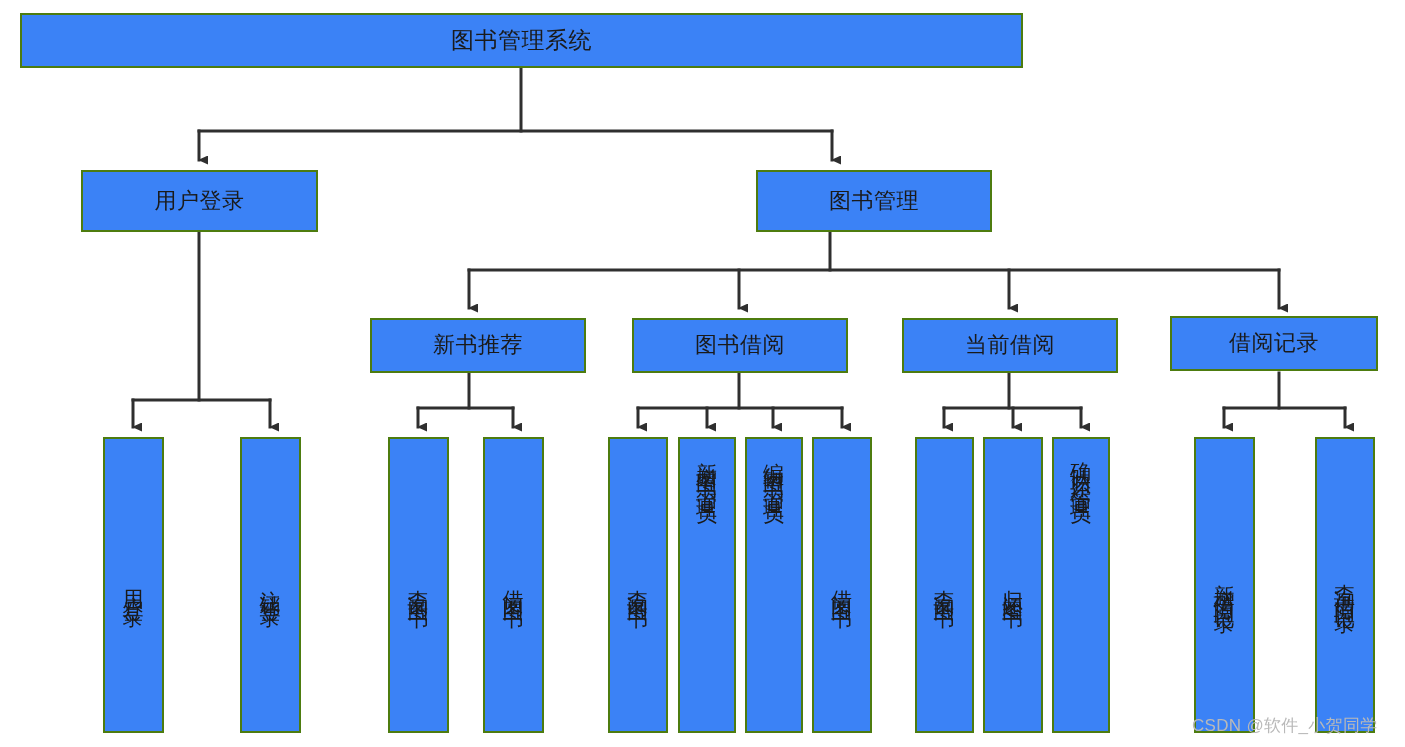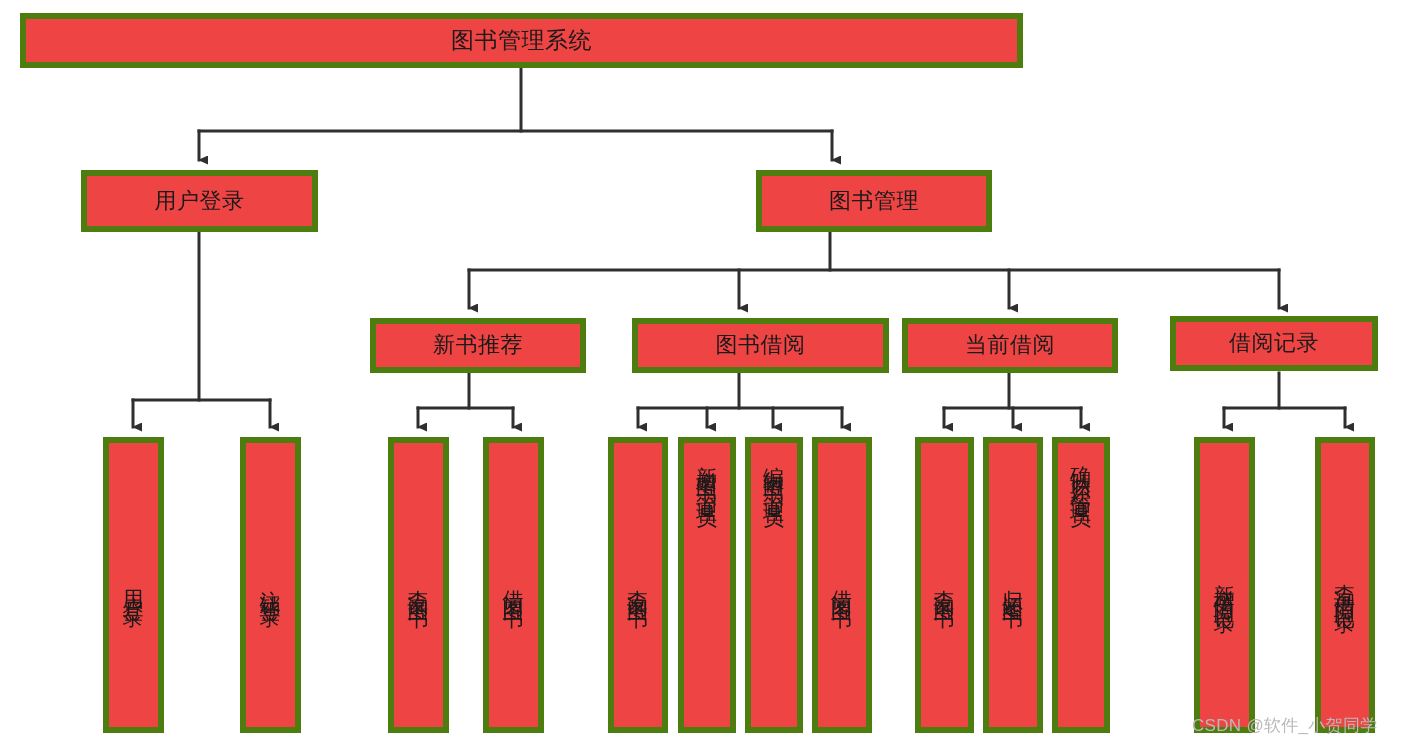--- a/index.html
+++ b/index.html
@@ -24,22 +24,22 @@
     position: absolute;
     left: 0;
     top: 0;
     width: 1405px;
     height: 747px;
     pointer-events: none;
   }
   .node {
     position: absolute;
     box-sizing: border-box;
-    background: #ef4444;
-    border: 6px solid #4d7c0f;
+    background: #3b82f6;
+    border: 2px solid #4d7c0f;
     display: flex;
     align-items: center;
     justify-content: center;
     z-index: 2;
   }
   .node-label {
     font-size: 22px;
     line-height: 1.12;
     color: #1a1a1a;
     letter-spacing: 0.5px;
@@ -140,21 +140,21 @@
   <div class="node horiz" style="left:81px; top:170px; width:237px; height:62px;">
     <span class="node-label">用户登录</span>
   </div>
   <div class="node horiz" style="left:756px; top:170px; width:236px; height:62px;">
     <span class="node-label">图书管理</span>
   </div>
 
   <div class="node horiz" style="left:362px; top:318px; width:216px; height:55px;margin-left:8px;">
     <span class="node-label">新书推荐</span>
   </div>
-  <div class="node horiz" style="left:632px; top:318px; width:257px; height:55px;">
+  <div class="node horiz" style="left:632px; top:318px; width:216px; height:55px;">
     <span class="node-label">图书借阅</span>
   </div>
   <div class="node horiz" style="left:902px; top:318px; width:216px; height:55px;">
     <span class="node-label">当前借阅</span>
   </div>
   <div class="node horiz" style="left:1170px; top:316px; width:208px; height:55px;">
     <span class="node-label">借阅记录</span>
   </div>
 
   <div class="node vert middle" style="left:103px; top:437px; width:61px; height:296px;">

